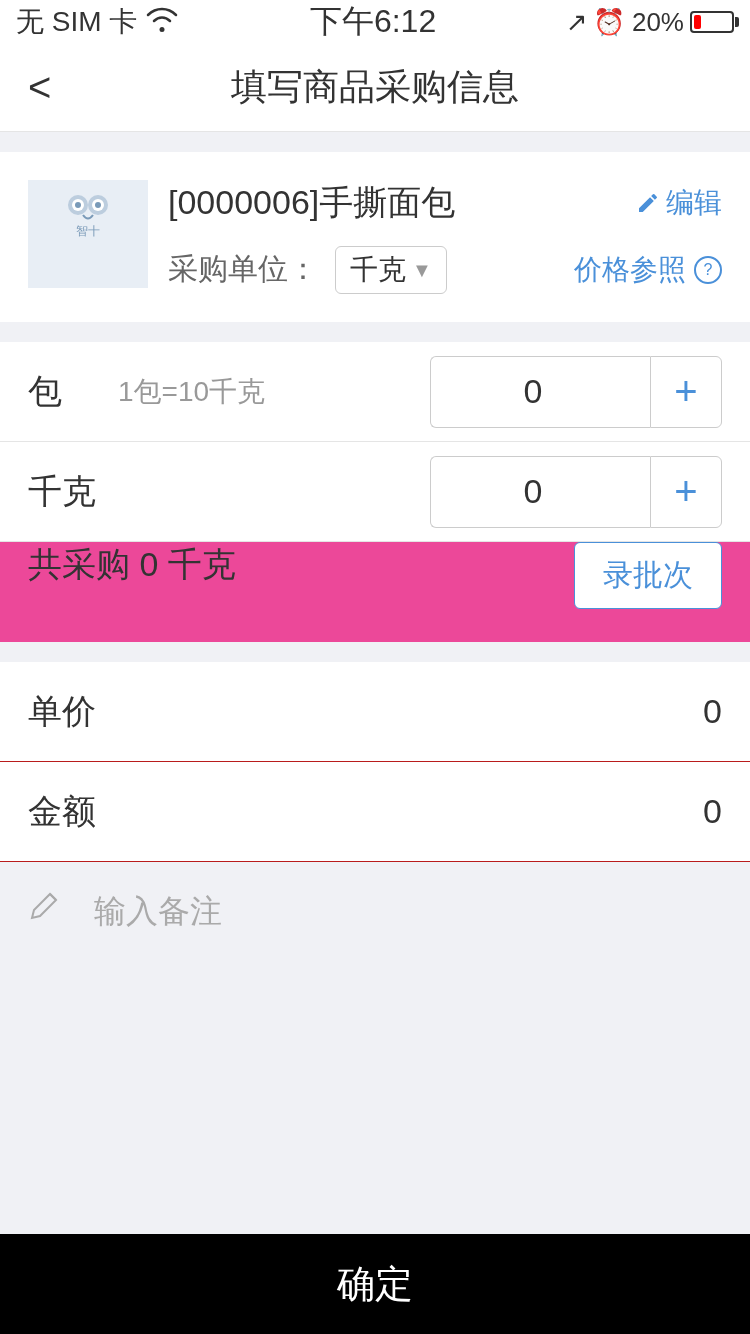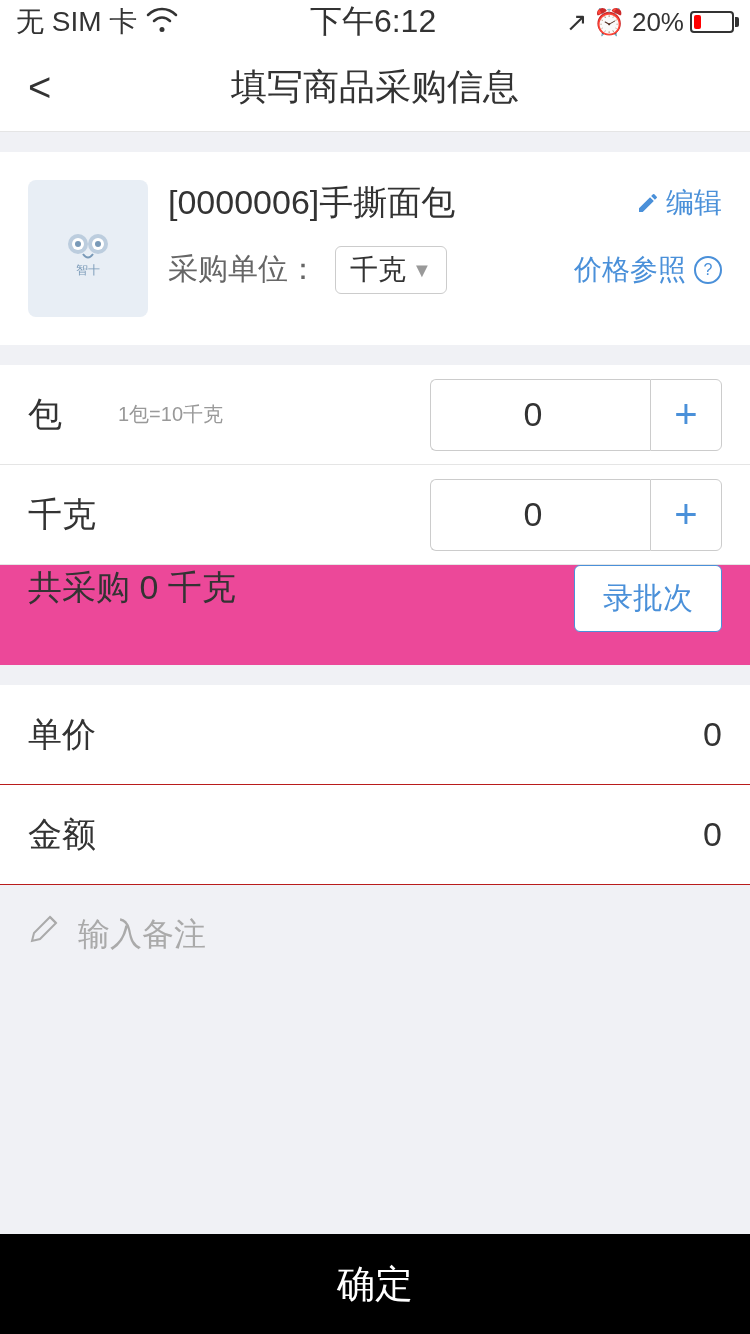--- a/index.html
+++ b/index.html
@@ -55,22 +55,22 @@
 
     
     .product-card {
       background: #fff;
       padding: 28px 28px 28px 28px;
       display: flex;
       align-items: flex-start;
       gap: 20px;
     }
     .product-img {
-      width: 120px; height: 137px; background: #e8eef5; border-radius: 8px; flex-shrink: 0;
-      display: flex; align-items: center; justify-content: center; overflow: hidden;
+      width: 120px; height: 108px; background: #e8eef5; border-radius: 0; flex-shrink: 0;
+      display: flex; justify-content: center; overflow: hidden;
     }
     .product-img svg { width: 80px; height: 60px; }
     .product-info { flex: 1; }
     .product-header { display: flex; align-items: center; justify-content: space-between; margin-bottom: 20px; }
     .product-name { font-size: 34px; color: #333; font-weight: 400; }
     .edit-link { font-size: 28px; color: #4a90d9; display: flex; align-items: center; gap: 6px; white-space: nowrap; }
     .product-unit-row { display: flex; align-items: center; justify-content: space-between; }
     .unit-label { font-size: 30px; color: #666; }
     .unit-select {
       display: inline-flex; align-items: center; border: 1px solid #ccc; border-radius: 6px;
@@ -78,21 +78,21 @@
     }
     .unit-select-arrow { font-size: 20px; color: #999; margin-left: 6px; }
     .price-ref { font-size: 28px; color: #4a90d9; display: flex; align-items: center; gap: 8px; }
 
     
     .input-row {
       display: flex; align-items: center; padding: 0 28px;
       height: 100px; border-bottom: 1px solid #e5e5e5; background: #fff;
     }
     .input-row-label { font-size: 34px; color: #333; min-width: 80px; }
-    .input-row-sublabel { font-size: 20px; color: #999; margin-left: 10px; flex: 1; }
+    .input-row-sublabel { font-size: 28px; color: #999; margin-left: 10px; flex: 1; }
     .input-row-control { display: flex; align-items: center; gap: 0; margin-left: auto; }
     .number-input {
       width: 220px; height: 72px; border: 1px solid #ccc; border-right: none; border-radius: 6px 0 0 6px;
       text-align: center; font-size: 34px; color: #333; background: #fff; outline: none;
       display: flex; align-items: center; justify-content: center;
     }
     .number-input input {
       width: 100%; height: 100%; border: none; outline: none; text-align: center; font-size: 34px; color: #333; background: transparent;
     }
     .plus-btn {
@@ -114,21 +114,21 @@
     
     .info-row {
       display: flex; align-items: center; padding: 0 28px;
       height: 100px; border-bottom: 1px solid #b91c1c; background: #fff;
     }
     .info-row-label { font-size: 34px; color: #333; flex: 1; }
     .info-row-value { font-size: 34px; color: #333; }
 
     
     .remark-area {
-      background: #f0f1f5; padding: 28px; min-height: 120px; display: flex; align-items: flex-start; gap: 14px;
+      background: #f0f1f5; padding: 28px; min-height: 120px; display: flex; align-items: flex-start; gap: 30px;
     }
     .remark-placeholder { font-size: 32px; color: #aaa; }
 
     
     .empty-space { flex: 1; background: #f0f1f5; min-height: 300px; }
 
     
     .confirm-btn {
       position: fixed; bottom: 0; left: 0; width: 750px; height: 100px;
       background: #000000; display: flex; align-items: center; justify-content: center;

